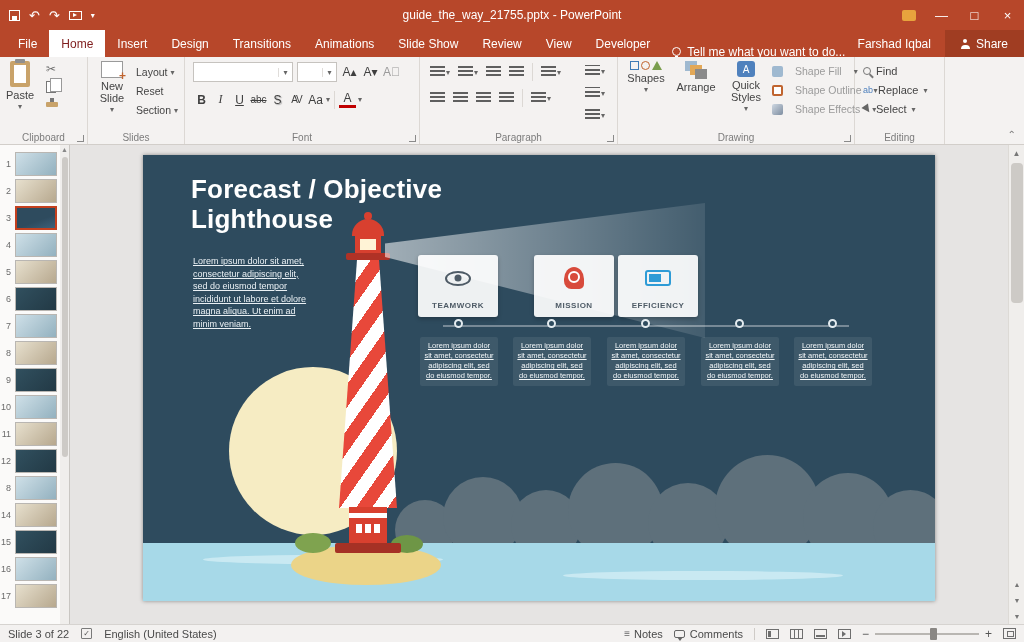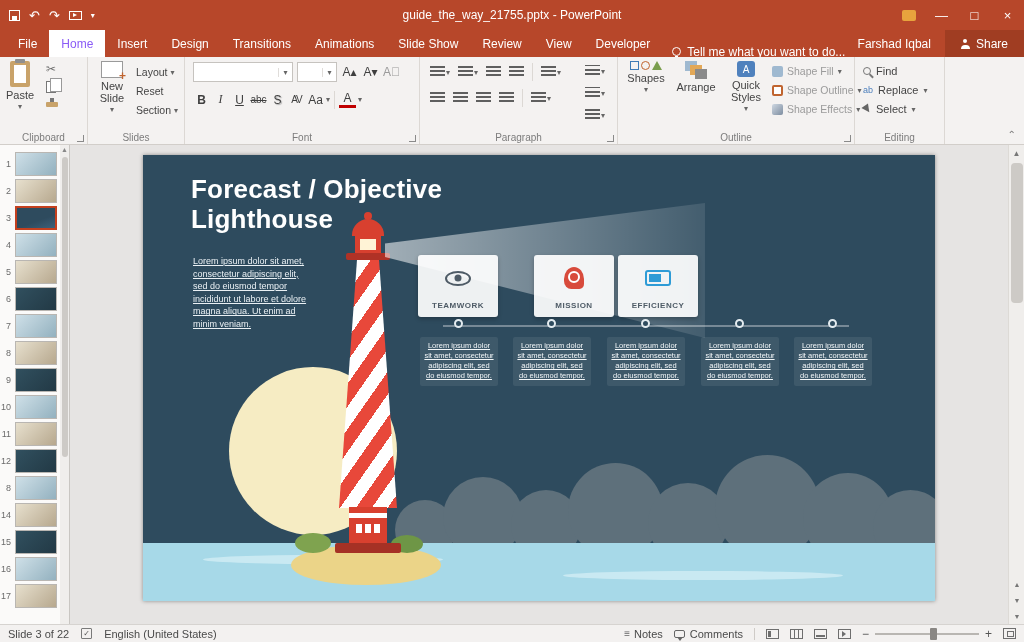--- a/index.html
+++ b/index.html
@@ -21,21 +21,21 @@
   .tb-title { position:absolute; left:0; right:0; text-align:center; font-size:12px; color:#fff; }
   .win-controls { margin-left:auto; display:flex; height:100%; z-index:2; }
   .win-btn { width:33px; height:100%; display:flex; align-items:center; justify-content:center; font-size:13px; color:#fff; }
   .notif-badge { width:14px; height:11px; background:#E8A33D; border-radius:2px; }
 
   
   .tabs-bar { position:absolute; left:0; top:30px; width:100%; height:27px; background:#B7472A;
     display:flex; align-items:stretch; color:#fff; font-size:12px; }
   .tabs { display:flex; align-items:stretch; padding-left:6px; }
   .tab { padding:6px 12px 6px; cursor:pointer; display:flex; align-items:center; }
-  .tab.active { background:#fff; color:#8b5cf6; }
+  .tab.active { background:#fff; color:#7f1d1d; }
   .tellme { display:flex; align-items:center; gap:6px; margin-left:10px; font-size:12px; color:#fff;margin-top:16px; }
   .ic-bulb { width:9px; height:9px; border:1.5px solid #fff; border-radius:50%; position:relative; }
   .ic-bulb:after { content:''; position:absolute; left:2px; top:8px; width:3px; height:3px; background:#fff; }
   .tabs-right { margin-left:auto; display:flex; align-items:center; gap:14px; padding-right:0; }
   .user-name { font-size:12px; color:#fff; }
   .share-btn { display:flex; align-items:center; gap:6px; padding:0 16px; height:100%; background:#a03d22; color:#fff; font-size:12px; }
   .ic-person { width:9px; height:9px; position:relative; }
   .ic-person:before { content:''; position:absolute; left:2.5px; top:0; width:4px; height:4px; border-radius:50%; background:#fff; }
   .ic-person:after { content:''; position:absolute; left:0; bottom:-1px; width:9px; height:4px; border-radius:4px 4px 0 0; background:#fff; }
 
@@ -83,21 +83,21 @@
   .ic-shapes .sq { width:9px; height:9px; border:1.5px solid #3E7BB6; }
   .ic-shapes .ci { width:9px; height:9px; border:1.5px solid #C0642F; border-radius:50%; }
   .ic-shapes .tr { width:0; height:0; border-left:5px solid transparent; border-right:5px solid transparent; border-bottom:9px solid #7a9e4e; }
   .ic-arrange { position:relative; width:22px; height:18px; }
   .ic-arrange i { position:absolute; width:12px; height:10px; display:block; }
   .ic-arrange i:nth-child(1){ left:0; top:0; background:#9FB9D0; }
   .ic-arrange i:nth-child(2){ left:5px; top:4px; background:#E3A857; }
   .ic-arrange i:nth-child(3){ left:10px; top:8px; background:#8a8a8a; }
   .ic-qstyle { width:18px; height:16px; background:#4F81BD; border-radius:3px; color:#fff; font-size:10px; display:flex; align-items:center; justify-content:center; }
   .dcol { position:absolute; left:154px; top:8px; display:flex; flex-direction:column; gap:7px; }
-  .dcol .row { display:flex; align-items:center; gap:4px; font-size:10.5px; color:#9b9b9b; white-space:nowrap; }
+  .dcol .row { display:flex; align-items:center; gap:12px; font-size:10.5px; color:#9b9b9b; white-space:nowrap; }
   .sw { width:11px; height:11px; border-radius:2px; }
   
   .ecol { position:absolute; left:8px; top:8px; display:flex; flex-direction:column; gap:7px; }
   .ecol .row { display:flex; align-items:center; gap:5px; font-size:11px; color:#444; white-space:nowrap; }
   .ic-find { width:8px; height:8px; border:1.5px solid #777; border-radius:50%; position:relative; }
   .ic-find:after { content:''; position:absolute; width:5px; height:1.5px; background:#777; bottom:-2px; right:-4px; transform:rotate(45deg); }
   .ic-replace { font-size:9px; color:#4F81BD; font-weight:normal; }
   .ic-select { width:0; height:0; border-left:4px solid transparent; border-right:4px solid transparent; border-top:8px solid #666; transform:rotate(-35deg); }
   .ribbon-collapse { position:absolute; right:8px; bottom:4px; font-size:10px; color:#777; }
 
@@ -413,21 +413,21 @@
             <span class="sw" style="background:#fff; border:2px solid #C0642F;"></span>
             <span>Shape Outline</span>
             <span class="dda">▾</span>
           </span>
         <span class="row">
             <span class="sw" style="background:linear-gradient(135deg,#cfd8e2,#7d8da0);"></span>
             <span>Shape Effects</span>
             <span class="dda">▾</span>
           </span>
       </div>
-      <div class="group-label">Outline</div>
+      <div class="group-label">Drawing</div>
       <div class="launcher"></div>
     </div>
 
     <div class="rgroup" style="left:855px; width:90px;">
       <div class="ecol">
         <span class="row">
             <span class="ic-find"></span>
             <span>Find</span>
           </span>
         <span class="row">

